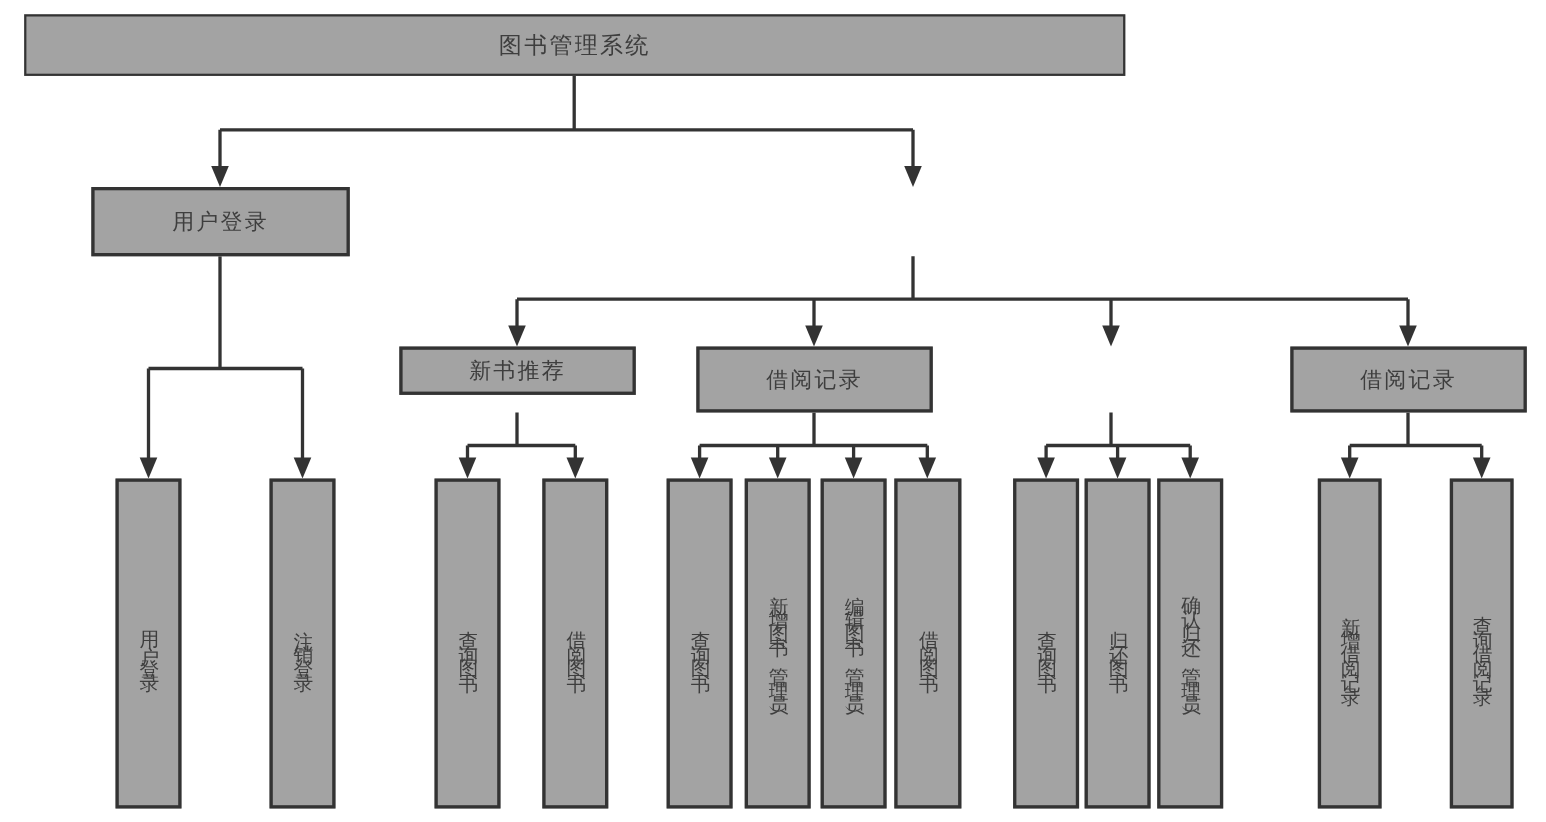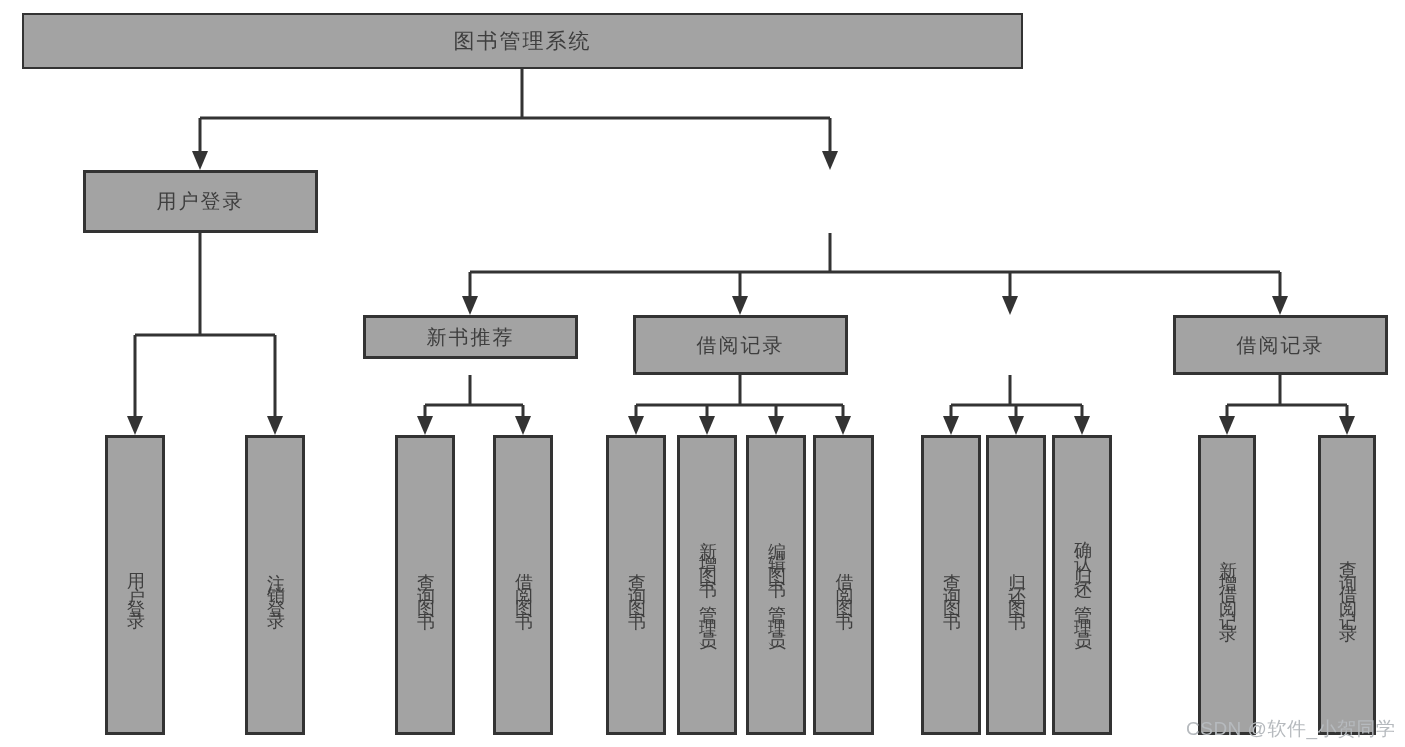--- a/index.html
+++ b/index.html
@@ -119,15 +119,14 @@
   <div class="node leaf" style="left:746px; top:435px; width:60px; height:300px;">编辑图书（管理员）</div>
   <div class="node leaf" style="left:813px; top:435px; width:61px; height:300px;">借阅图书</div>
 
   <div class="node leaf" style="left:921px; top:435px; width:60px; height:300px;">查询图书</div>
   <div class="node leaf" style="left:986px; top:435px; width:60px; height:300px;">归还图书</div>
   <div class="node leaf" style="left:1052px; top:435px; width:60px; height:300px;">确认归还（管理员）</div>
 
   <div class="node leaf" style="left:1198px; top:435px; width:58px; height:300px;">新增借阅记录</div>
   <div class="node leaf" style="left:1318px; top:435px; width:58px; height:300px;">查询借阅记录</div>
 
-  <span class="watermark">CSDN @软件_小贺同学</span>
 
 </div>
 
 </body></html>

